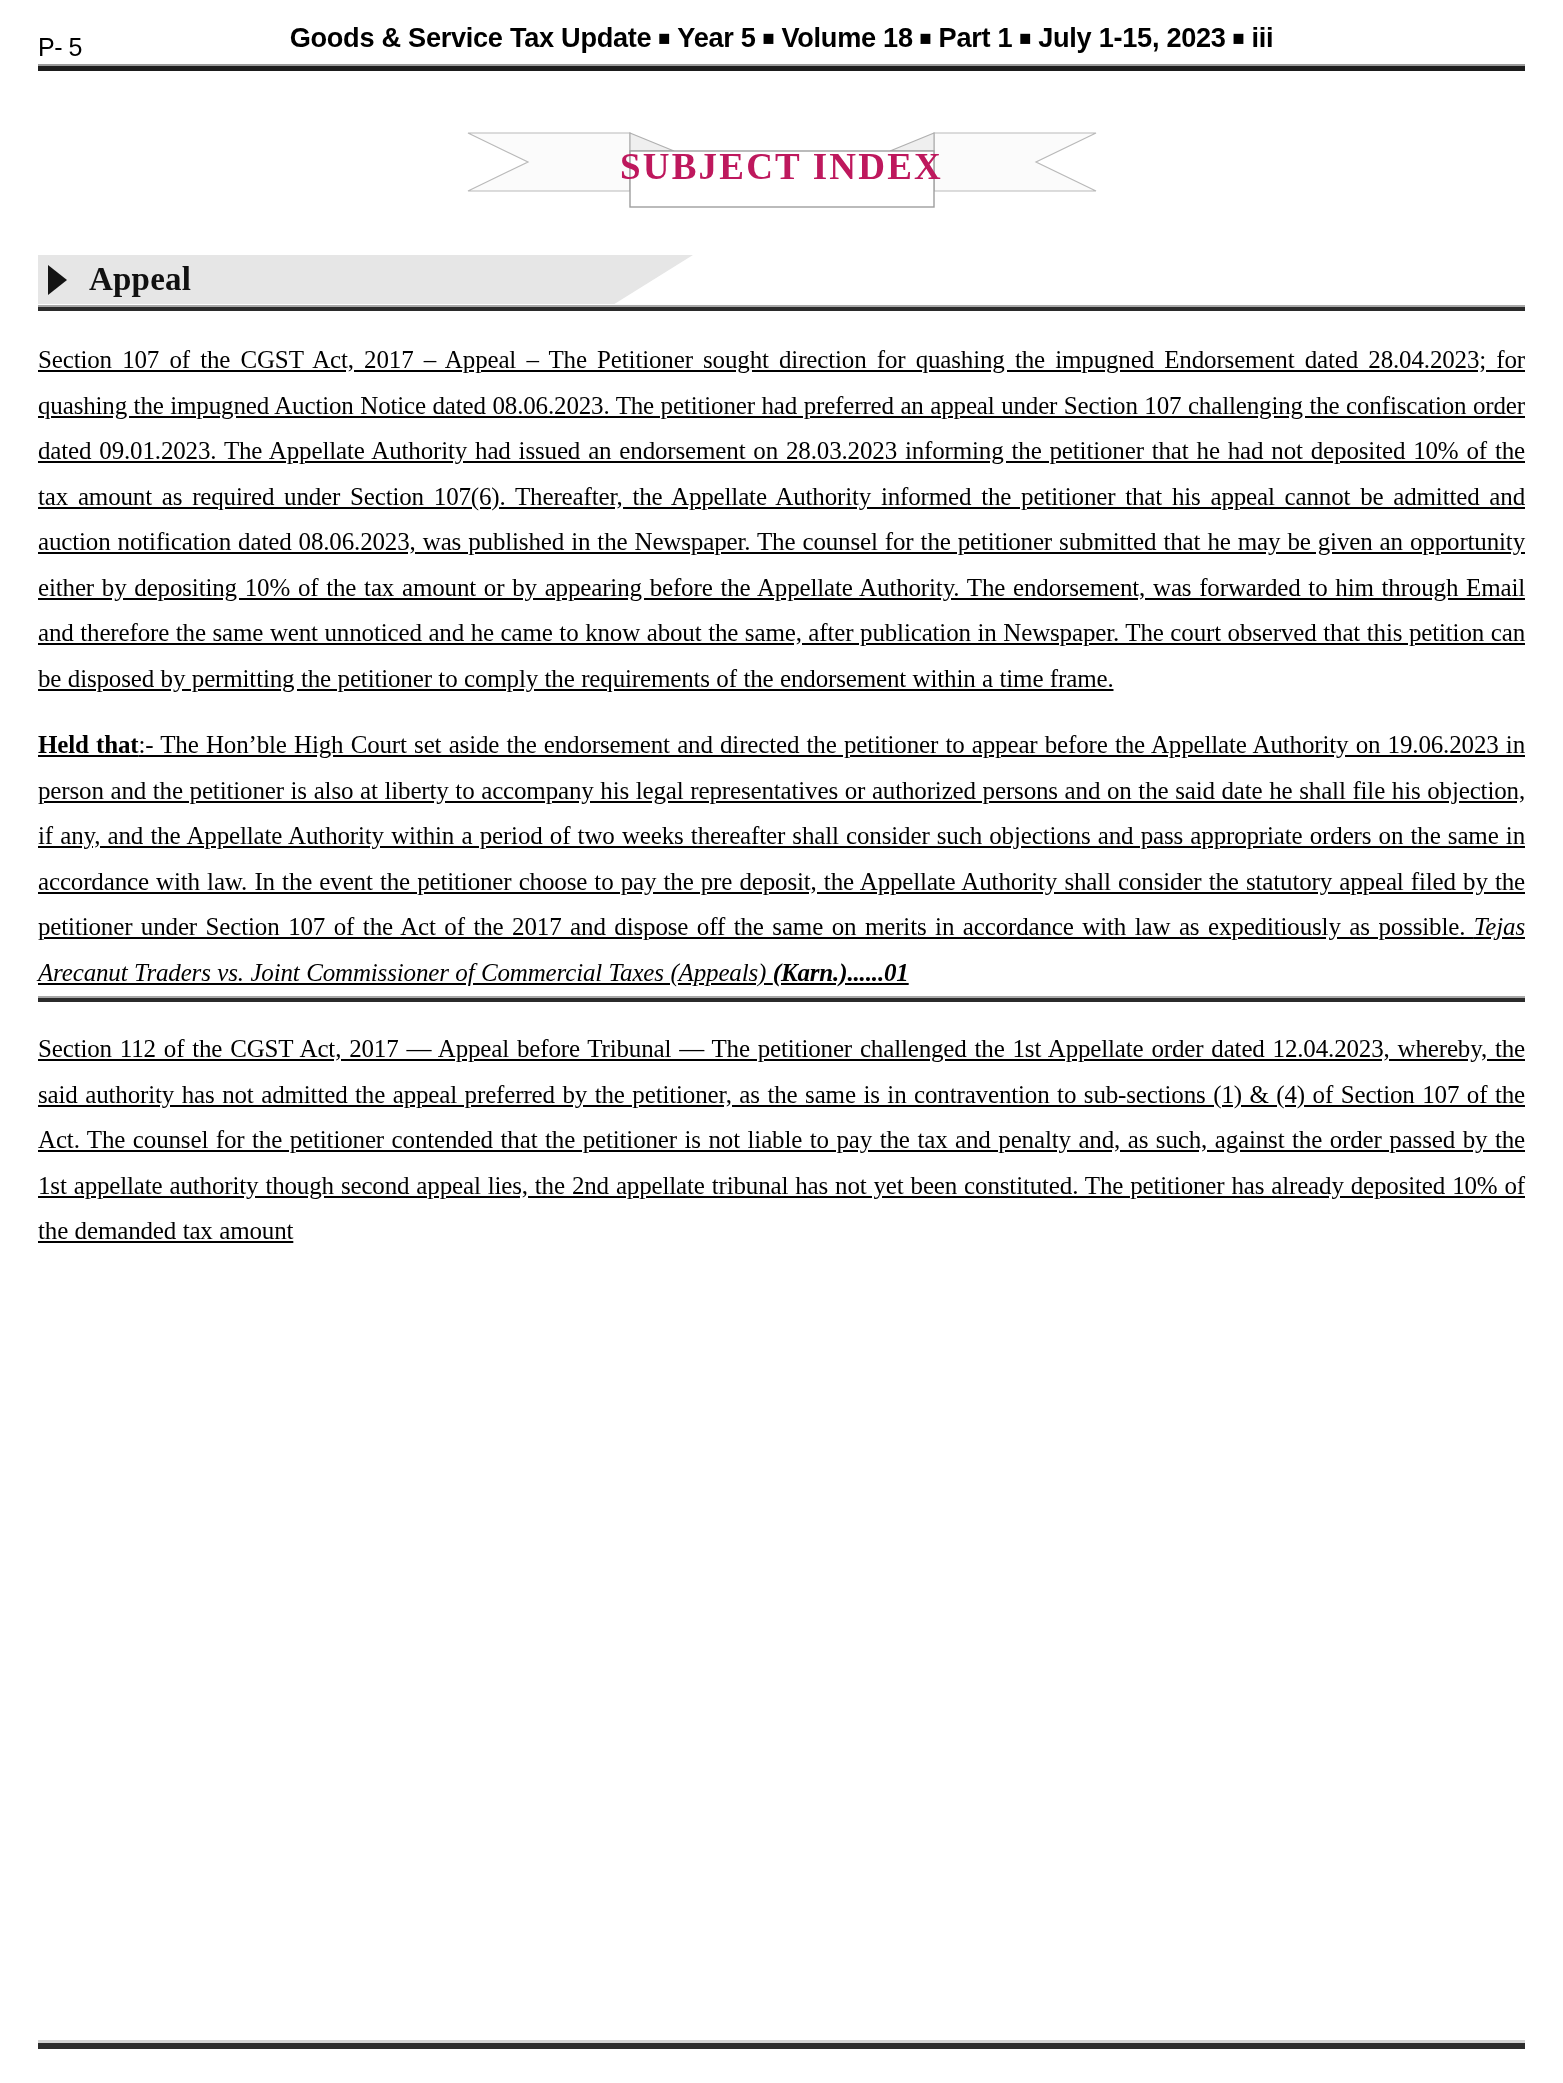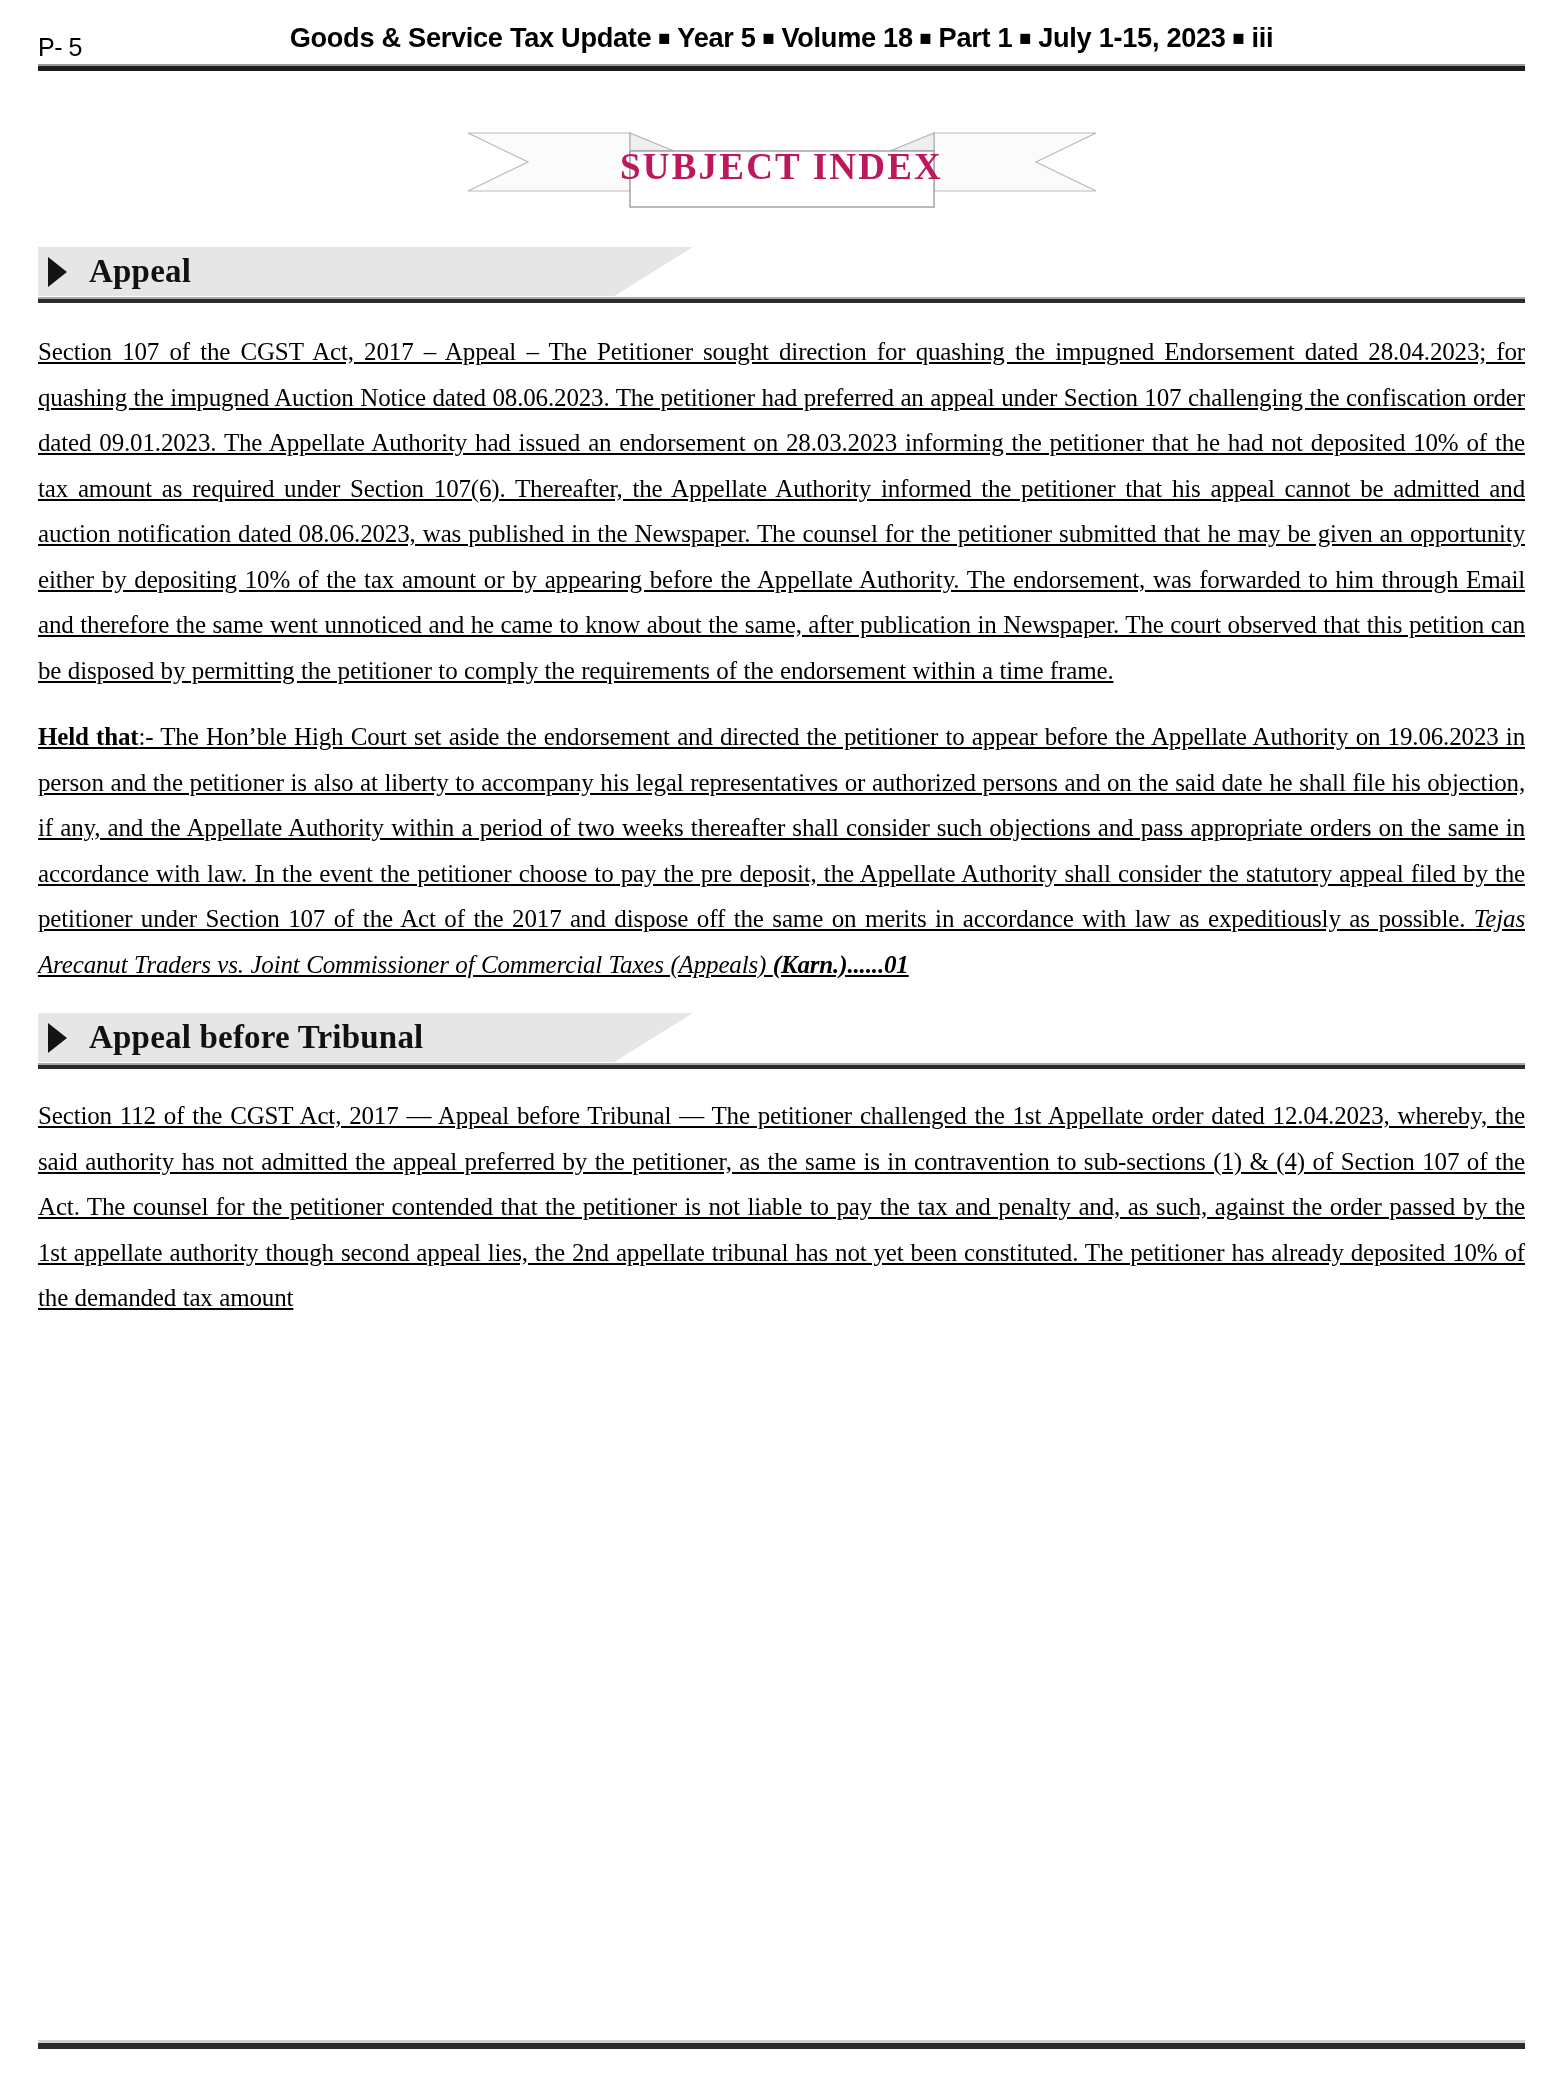--- a/index.html
+++ b/index.html
@@ -90,21 +90,21 @@
     font-weight: bold;
     font-size: 37px;
     letter-spacing: 2.2px;
     color: #be185d;
   }
 
   
   .section-head {
     position: relative;
     height: 49px;
-    margin-top: 0;
+    margin-top: 8px;
     display: flex;
     align-items: center;
   }
   .section-head .bar-bg {
     position: absolute;
     left: 0;
     top: 0;
     width: 655px;
     height: 49px;
     background: #e6e6e6;
@@ -203,25 +203,20 @@
     <div class="tri-icon"></div>
     <div class="section-title">Appeal</div>
   </div>
   <div class="rule-section"></div>
 
   <div class="para-block">
     <p class="body">Section 107 of the CGST Act, 2017 – Appeal – The Petitioner sought direction for quashing the impugned Endorsement dated 28.04.2023; for quashing the impugned Auction Notice dated 08.06.2023. The petitioner had preferred an appeal under Section 107 challenging the confiscation order dated 09.01.2023. The Appellate Authority had issued an endorsement on 28.03.2023 informing the petitioner that he had not deposited 10% of the tax amount as required under Section 107(6). Thereafter, the Appellate Authority informed the petitioner that his appeal cannot be admitted and auction notification dated 08.06.2023, was published in the Newspaper. The counsel for the petitioner submitted that he may be given an opportunity either by depositing 10% of the tax amount or by appearing before the Appellate Authority. The endorsement, was forwarded to him through Email and therefore the same went unnoticed and he came to know about the same, after publication in Newspaper. The court observed that this petition can be disposed by permitting the petitioner to comply the requirements of the endorsement within a time frame.</p>
     <p class="body"><b class="lead">Held that</b><span>:- The Hon’ble High Court set aside the endorsement and directed the petitioner to appear before the Appellate Authority on 19.06.2023 in person and the petitioner is also at liberty to accompany his legal representatives or authorized persons and on the said date he shall file his objection, if any, and the Appellate Authority within a period of two weeks thereafter shall consider such objections and pass appropriate orders on the same in accordance with law. In the event the petitioner choose to pay the pre deposit, the Appellate Authority shall consider the statutory appeal filed by the petitioner under Section 107 of the Act of the 2017 and dispose off the same on merits in accordance with law as expeditiously as possible. </span><i class="cite">Tejas Arecanut Traders vs. Joint Commissioner of Commercial Taxes (Appeals) </i><i class="cite-b">(Karn.)......01</i></p>
   </div>
 
-  <div class="section-head" style="margin-top:26px;">
-    <div class="bar-bg"></div>
-    <div class="tri-icon"></div>
-    <div class="section-title">Appeal before Tribunal</div>
-  </div>
   <div class="rule-section"></div>
 
   <div class="para-block-2">
     <p class="body">Section 112 of the CGST Act, 2017 — Appeal before Tribunal — The petitioner challenged the 1st Appellate order dated 12.04.2023, whereby, the said authority has not admitted the appeal preferred by the petitioner, as the same is in contravention to sub-sections (1) &amp; (4) of Section 107 of the Act. The counsel for the petitioner contended that the petitioner is not liable to pay the tax and penalty and, as such, against the order passed by the 1st appellate authority though second appeal lies, the 2nd appellate tribunal has not yet been constituted. The petitioner has already deposited 10% of the demanded tax amount</p>
   </div>
 
   <div class="rule-foot"></div>
 </div>
 
 </body></html>

